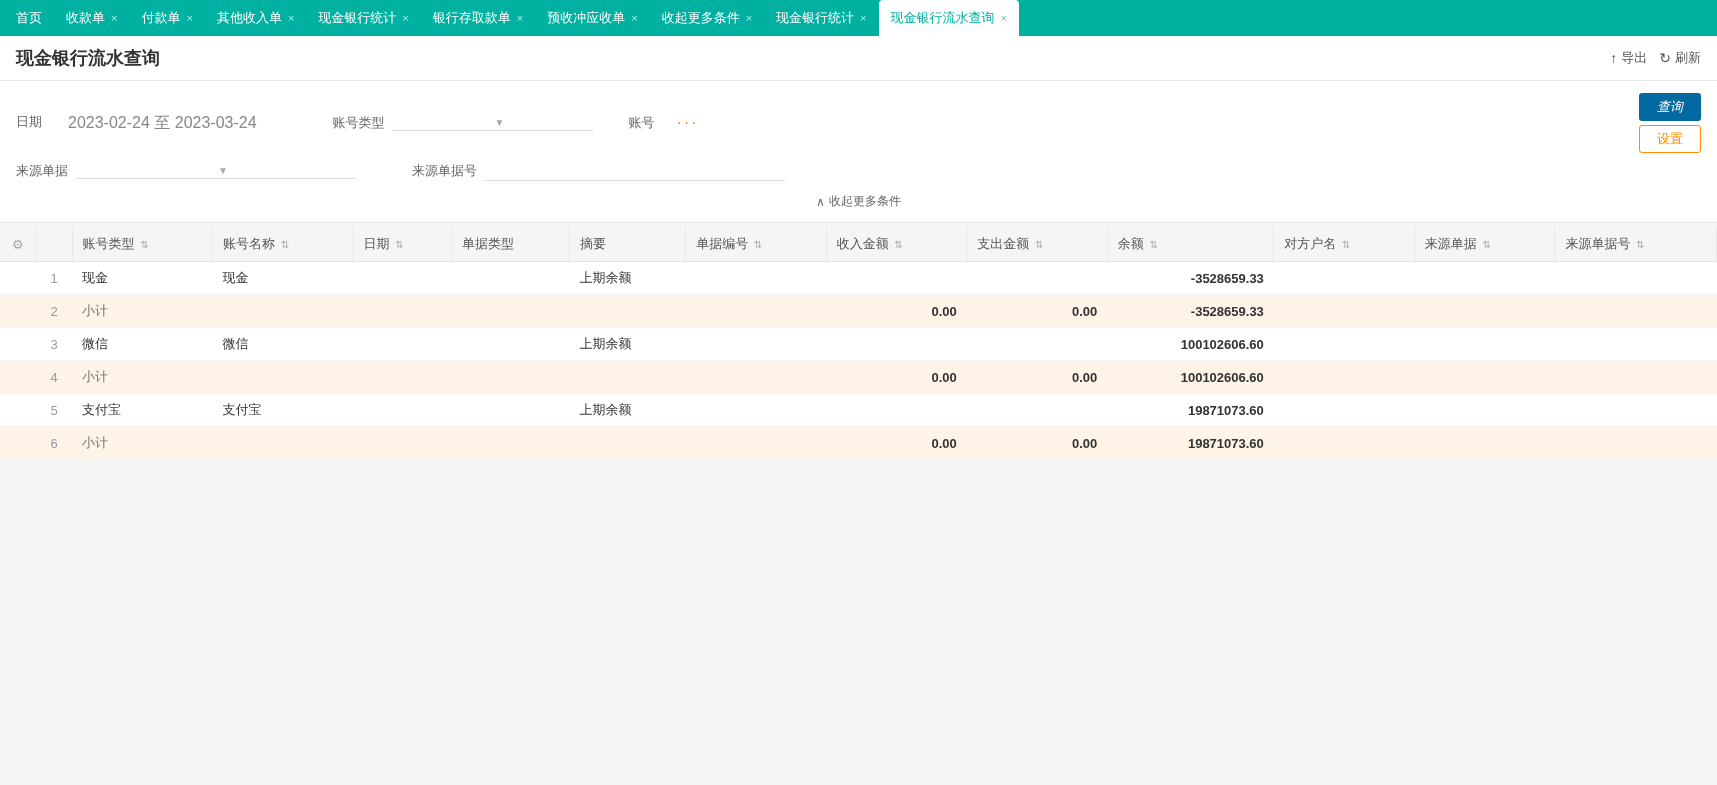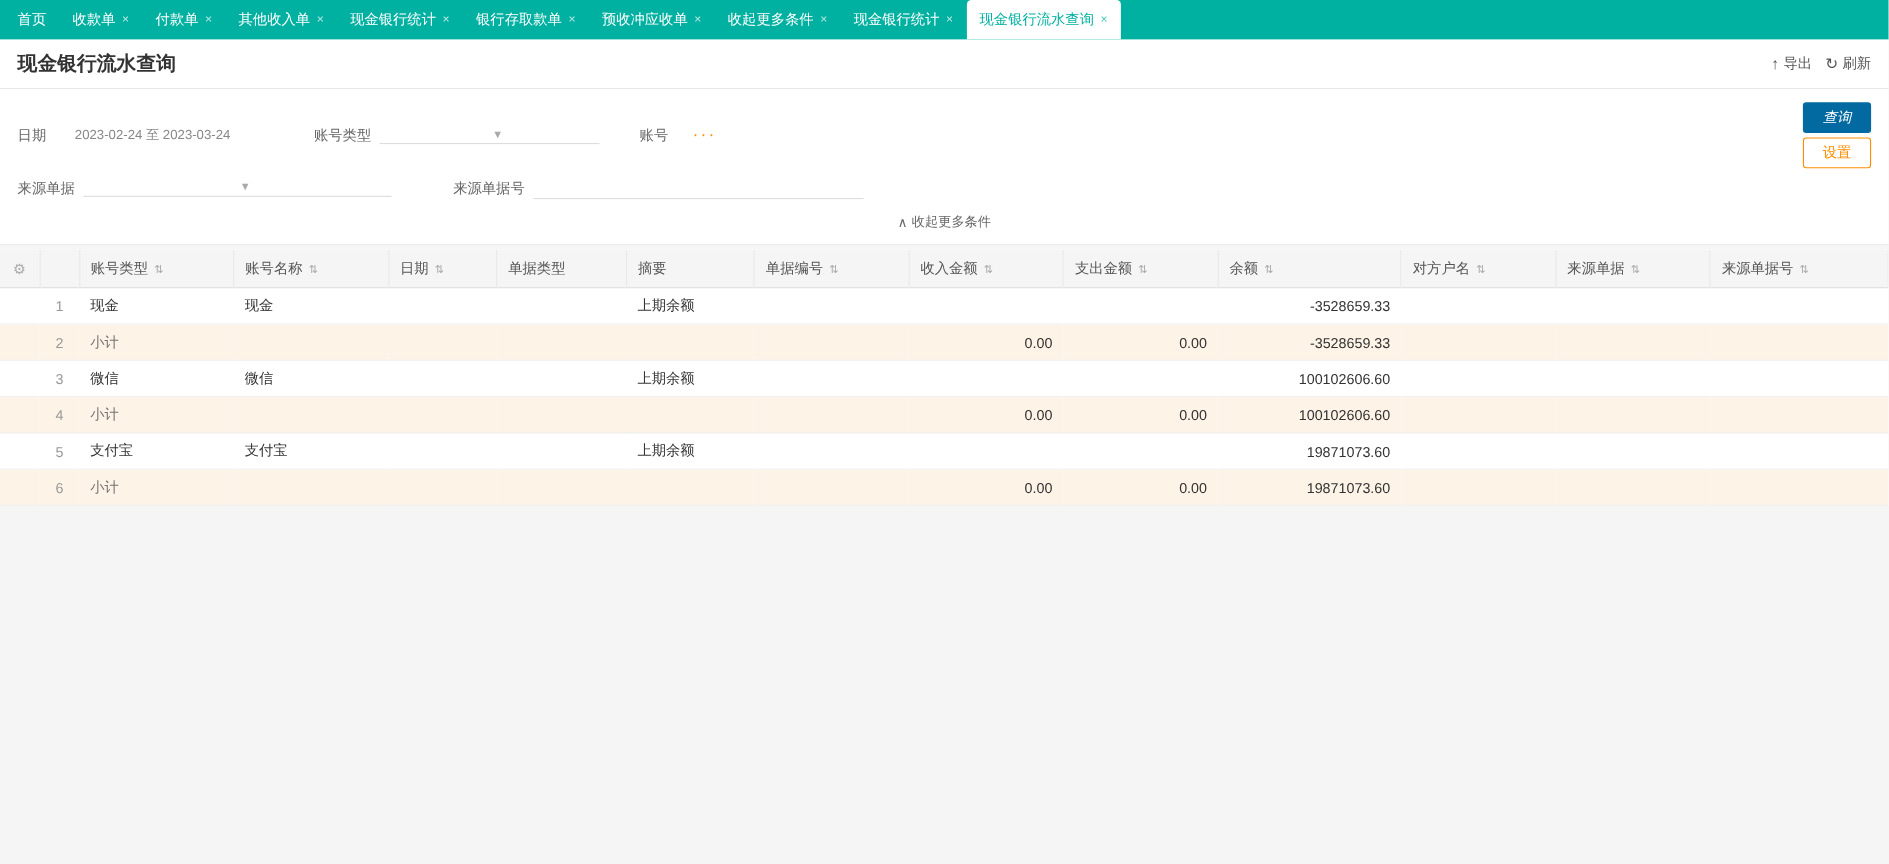--- a/index.html
+++ b/index.html
@@ -93,21 +93,21 @@
       font-size: 13px;
     }
     .date-btn.active {
       background: #ff8c00;
       color: #fff;
       border-radius: 10px;
       padding: 1px 8px;
     }
     .date-range {
       color: #888;
-      font-size: 12px;
+      font-size: 16px;
       margin-left: 4px;
     }
     .filter-select {
       display: flex;
       align-items: center;
       border-bottom: 1px solid #ddd;
       padding: 2px 6px;
       min-width: 200px;
       cursor: pointer;
       gap: 4px;
@@ -188,21 +188,21 @@
       color: #aaa;
       margin-left: 2px;
     }
     tbody tr { border-bottom: 1px solid #f0f0f0; }
     tbody tr.subtotal { background: #fdf3e7; }
     tbody td {
       padding: 7px 10px;
       color: #333;
       white-space: nowrap;
     }
-    tbody td.num { text-align: right; }
+    tbody td.num { text-align: right; font-weight: bold; }
     tbody td.orange { color: #737373; }
     tbody td.row-num { color: #999; text-align: center; }
     .settings-col {
       text-align: center;
       width: 36px;
     }
     .gear-icon { cursor: pointer; color: #aaa; }
   </style>
 </head>
 <body>

